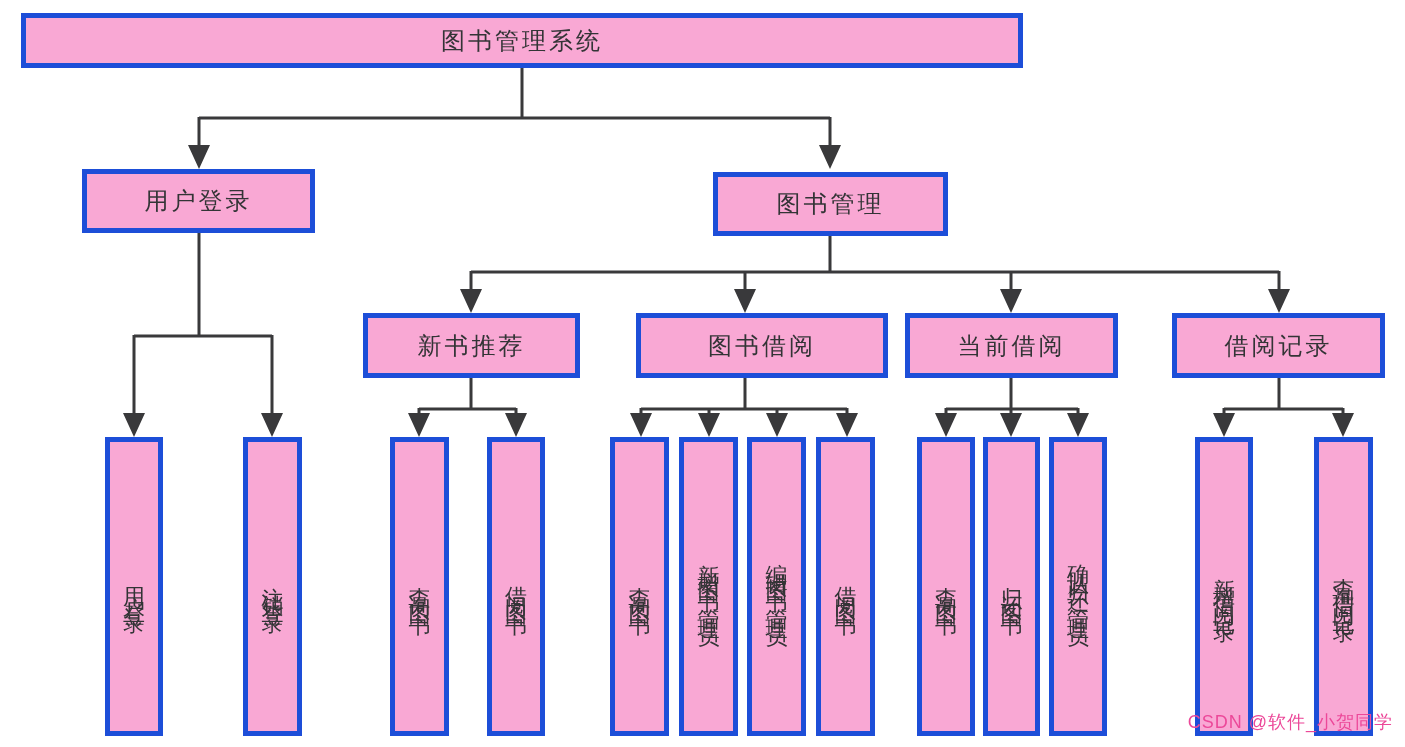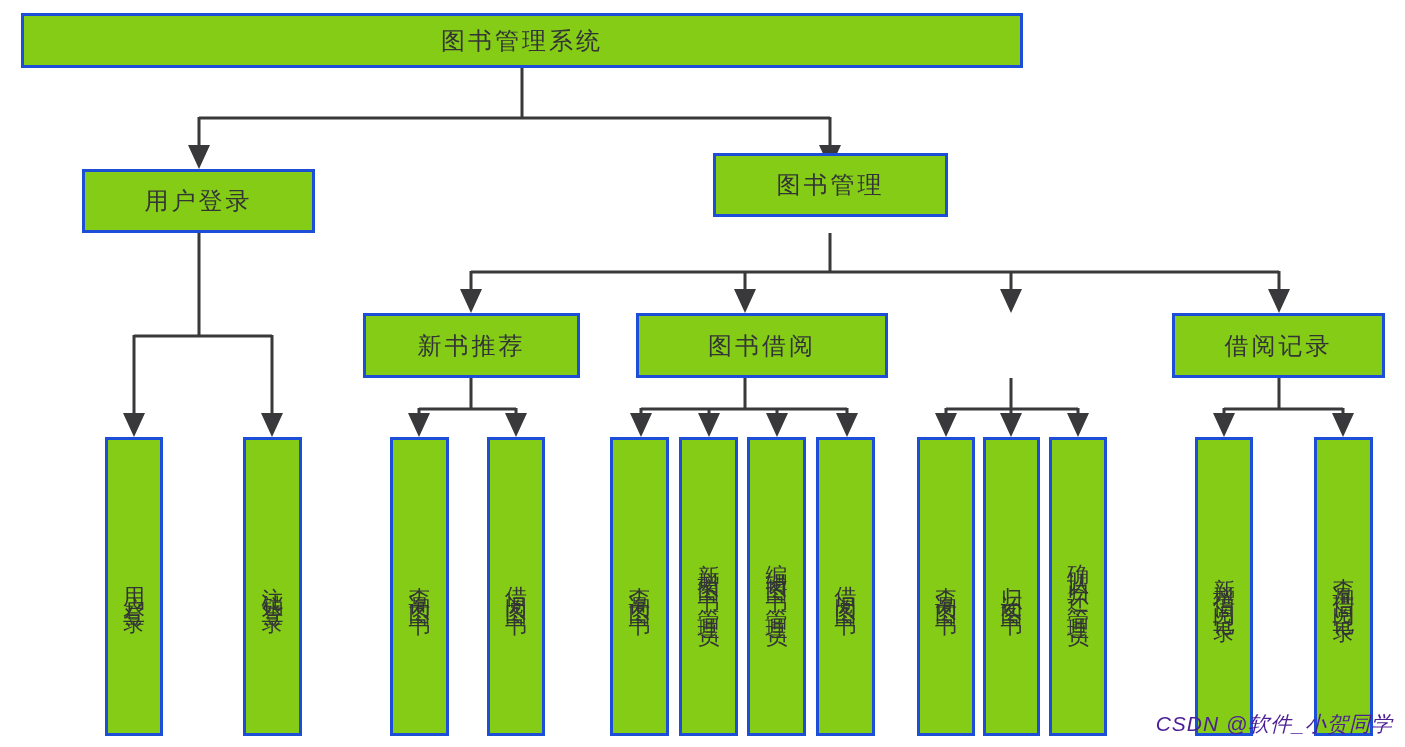--- a/index.html
+++ b/index.html
@@ -2,32 +2,32 @@
 <html><head>
 <meta charset="utf-8">
 <style>
   html,body{margin:0;padding:0;background:#fff;}
   #stage{
     position:relative;width:1405px;height:747px;background:#ffffff;overflow:hidden;
     font-family:"Liberation Sans","DejaVu Sans",sans-serif;
   }
   #connectors{position:absolute;left:0;top:0;width:1405px;height:747px;}
   .node{
-    position:absolute;box-sizing:border-box;border:3px solid #1d4ed8;background:#84cc16;
+    position:absolute;box-sizing:border-box;border:5px solid #1d4ed8;background:#f9a8d4;
     display:flex;align-items:center;justify-content:center;
     color:#333436;font-size:24px;letter-spacing:3px;white-space:nowrap;z-index:2;
   }
   .leaf{letter-spacing:0;}
   .vtext{
     writing-mode:vertical-rl;text-orientation:mixed;
     font-size:22px;letter-spacing:9px;line-height:1;color:#333436;
   }
   #watermark{
     position:absolute;right:12px;top:710px;z-index:5;
-    color:#4c1d95;font-size:21px;letter-spacing:1px;white-space:nowrap;font-style:italic;
+    color:#ec4899;font-size:18px;letter-spacing:1px;white-space:nowrap;
   }
 </style>
 </head>
 <body>
 
 <div id="stage">
 
   <svg id="connectors" viewBox="0 0 1405 747" xmlns="http://www.w3.org/2000/svg">
     <path fill="none" stroke="#39393b" stroke-width="3" d="
       M522 68 V118
@@ -68,24 +68,25 @@
       M1000 413 H1022 L1011 437 Z
       M1067 413 H1089 L1078 437 Z
       M1213 413 H1235 L1224 437 Z
       M1332 413 H1354 L1343 437 Z
     "></path>
   </svg>
 
   <div class="node" style="left:21px;top:13px;width:1002px;height:55px;">图书管理系统</div>
 
   <div class="node" style="left:82px;top:169px;width:233px;height:64px;">用户登录</div>
-  <div class="node" style="left:713px;top:153px;width:235px;height:64px;">图书管理</div>
+  <div class="node" style="left:713px;top:172px;width:235px;height:64px;">图书管理</div>
 
   <div class="node" style="left:363px;top:313px;width:217px;height:65px;text-align:right;">新书推荐</div>
   <div class="node" style="left:636px;top:313px;width:252px;height:65px;">图书借阅</div>
+  <div class="node" style="left:905px;top:313px;width:213px;height:65px;">当前借阅</div>
   <div class="node" style="left:1172px;top:313px;width:213px;height:65px;">借阅记录</div>
 
   <div class="node leaf" style="left:105px;top:437px;width:58px;height:299px;">
     <span class="vtext">用户登录</span>
   </div>
   <div class="node leaf" style="left:243px;top:437px;width:59px;height:299px;">
     <span class="vtext">注销登录</span>
   </div>
 
   <div class="node leaf" style="left:390px;top:437px;width:59px;height:299px;">

